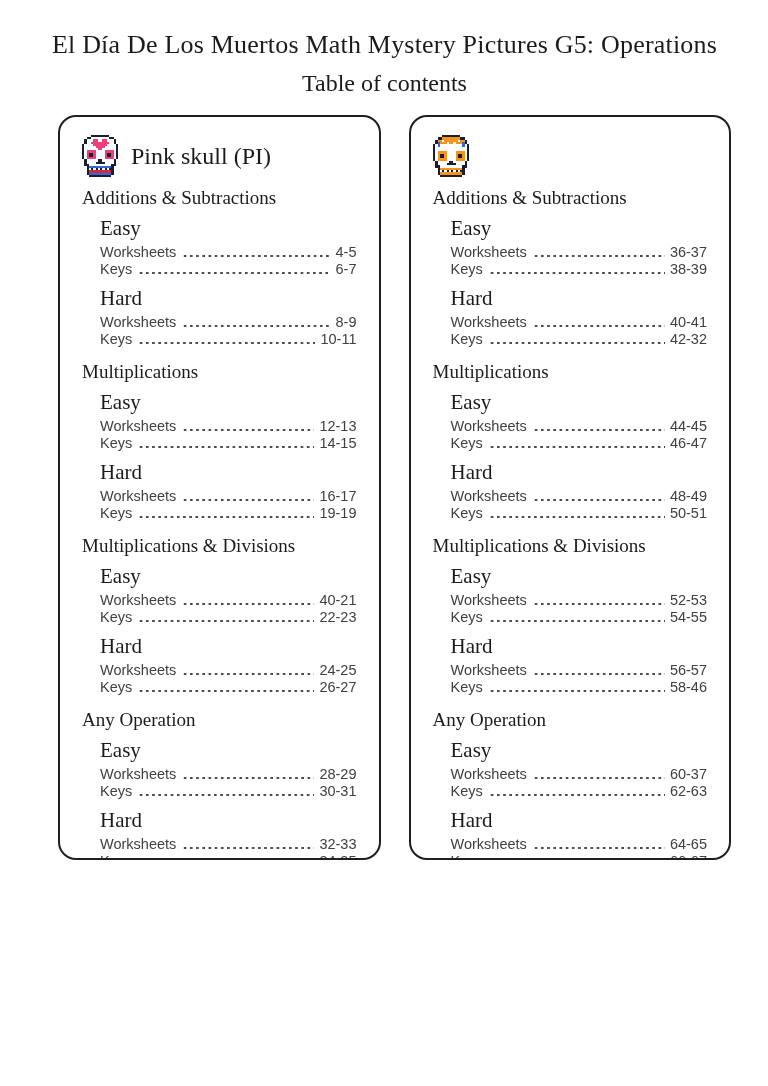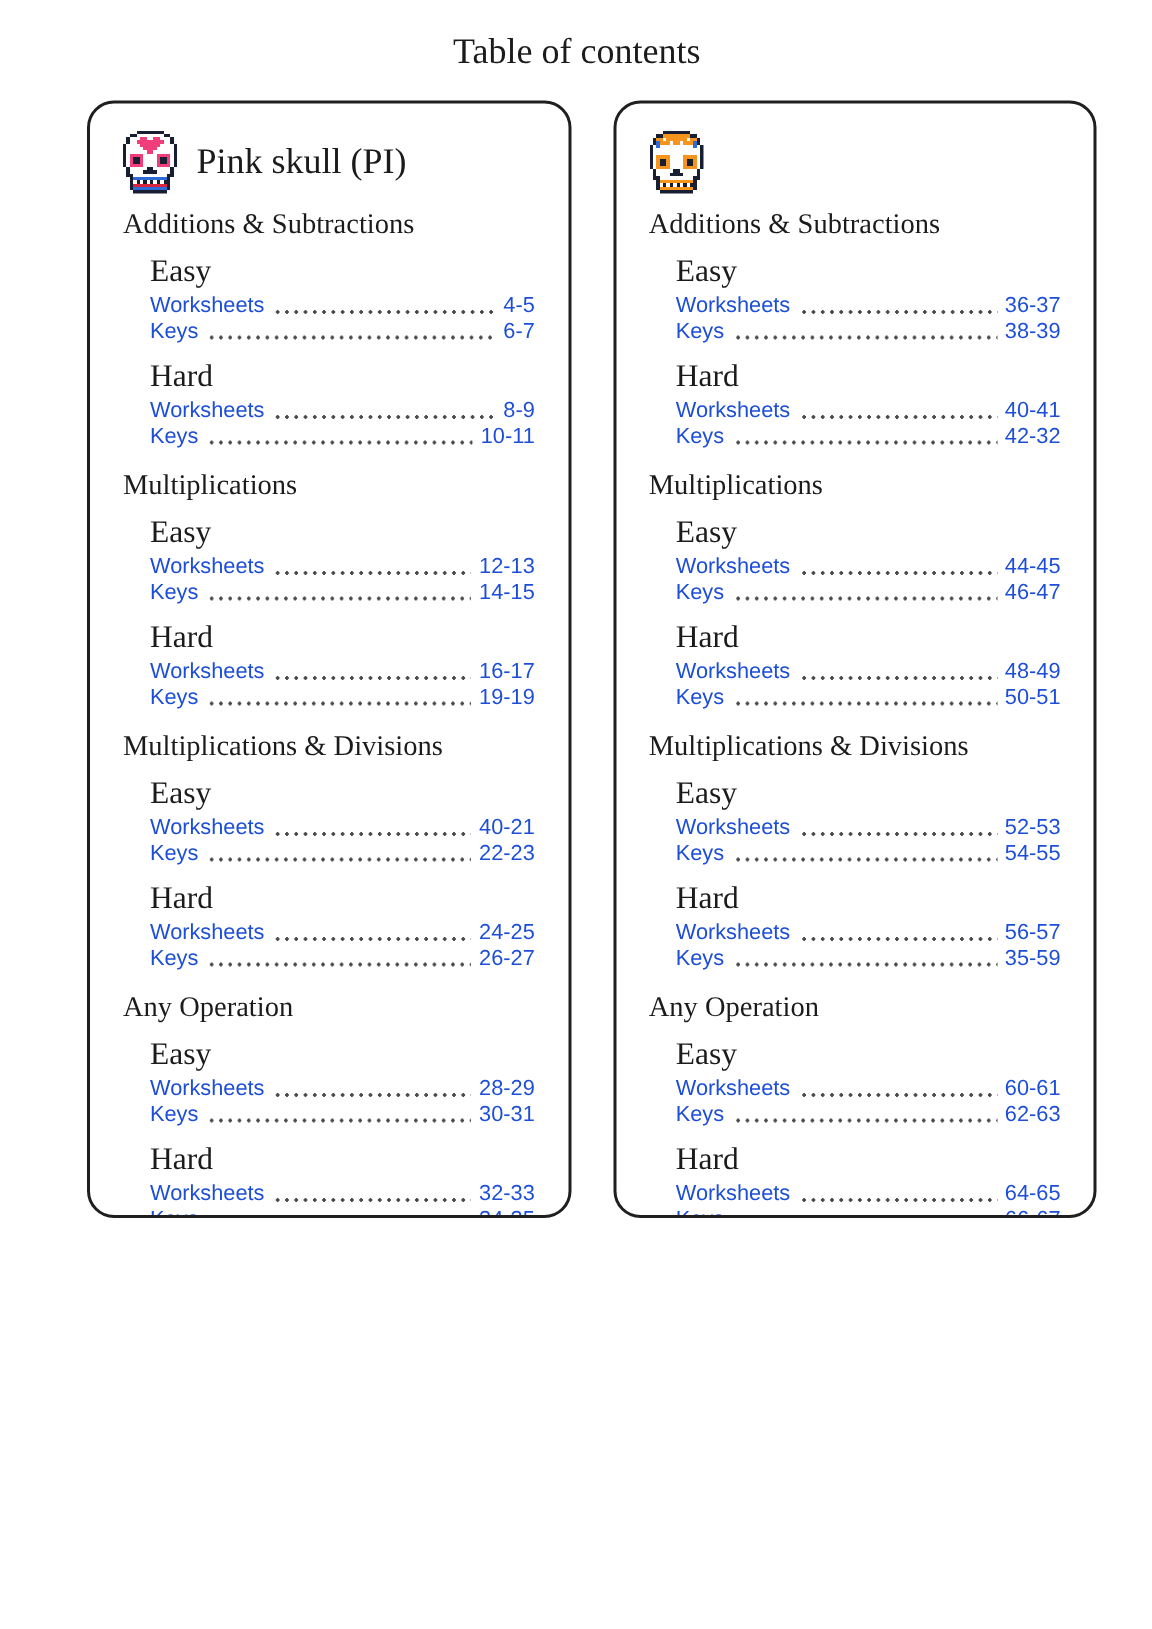--- a/index.html
+++ b/index.html
@@ -26,34 +26,35 @@
   .skull-wrap{width:36px;height:42px;display:block;flex:0 0 auto;}
   .skull-wrap svg{width:100%;height:100%;display:block;}
   .box-title{font-size:24px;font-weight:500;margin:0;}
   .toc-section{margin:0 0 13px;}
   .section-title{font-size:19px;font-weight:500;margin:10px 0 0;}
   .toc-level{margin:7px 0 8px 18px;}
   .level-title{font-size:21px;font-weight:500;margin:0 0 3px;}
   .entry{
     display:flex;align-items:flex-end;
     font-family:"Liberation Sans",sans-serif;
-    font-size:14.5px;line-height:17px;color:#1d4ed8;
+    font-size:14.5px;line-height:17px;color:#404040;
   }
   .entry-label{white-space:nowrap;}
   .leader{
     flex:1;height:4px;margin:0 5px 3px 6px;
     background-image:radial-gradient(circle,#4c4c4c 1.1px,rgba(0,0,0,0) 1.35px);
     background-size:6.2px 4px;background-repeat:repeat-x;background-position:0 50%;
   }
   .pages{white-space:nowrap;}
 </style>
 </head>
 <body>
 
 <div class="page">
+  <h1 class="page-title">El Día De Los Muertos Math Mystery Pictures G5: Operations</h1>
   <h2 class="page-subtitle">Table of contents</h2>
   <div class="columns">
     <section class="toc-box" id="box-0">
         <div class="box-header">
           <span class="skull-wrap">
             <svg xmlns="http://www.w3.org/2000/svg" viewBox="0 0 16 19" preserveAspectRatio="none" shape-rendering="crispEdges">
               <rect x="4" y="0" width="1" height="1" fill="#181f33"></rect>
               <rect x="5" y="0" width="1" height="1" fill="#181f33"></rect>
               <rect x="6" y="0" width="1" height="1" fill="#181f33"></rect>
               <rect x="7" y="0" width="1" height="1" fill="#181f33"></rect>
@@ -765,32 +766,32 @@
           <div class="toc-level">
             <h5 class="level-title">Hard</h5>
             <div class="entry">
               <span class="entry-label">Worksheets</span>
               <span class="leader"></span>
               <span class="pages">56-57</span>
             </div>
             <div class="entry">
               <span class="entry-label">Keys</span>
               <span class="leader"></span>
-              <span class="pages">35-59</span>
+              <span class="pages">58-46</span>
             </div>
           </div>
         </section>
         <section class="toc-section">
           <h4 class="section-title">Any Operation</h4>
           <div class="toc-level">
             <h5 class="level-title">Easy</h5>
             <div class="entry">
               <span class="entry-label">Worksheets</span>
               <span class="leader"></span>
-              <span class="pages">60-61</span>
+              <span class="pages">60-37</span>
             </div>
             <div class="entry">
               <span class="entry-label">Keys</span>
               <span class="leader"></span>
               <span class="pages">62-63</span>
             </div>
           </div>
           <div class="toc-level">
             <h5 class="level-title">Hard</h5>
             <div class="entry">

